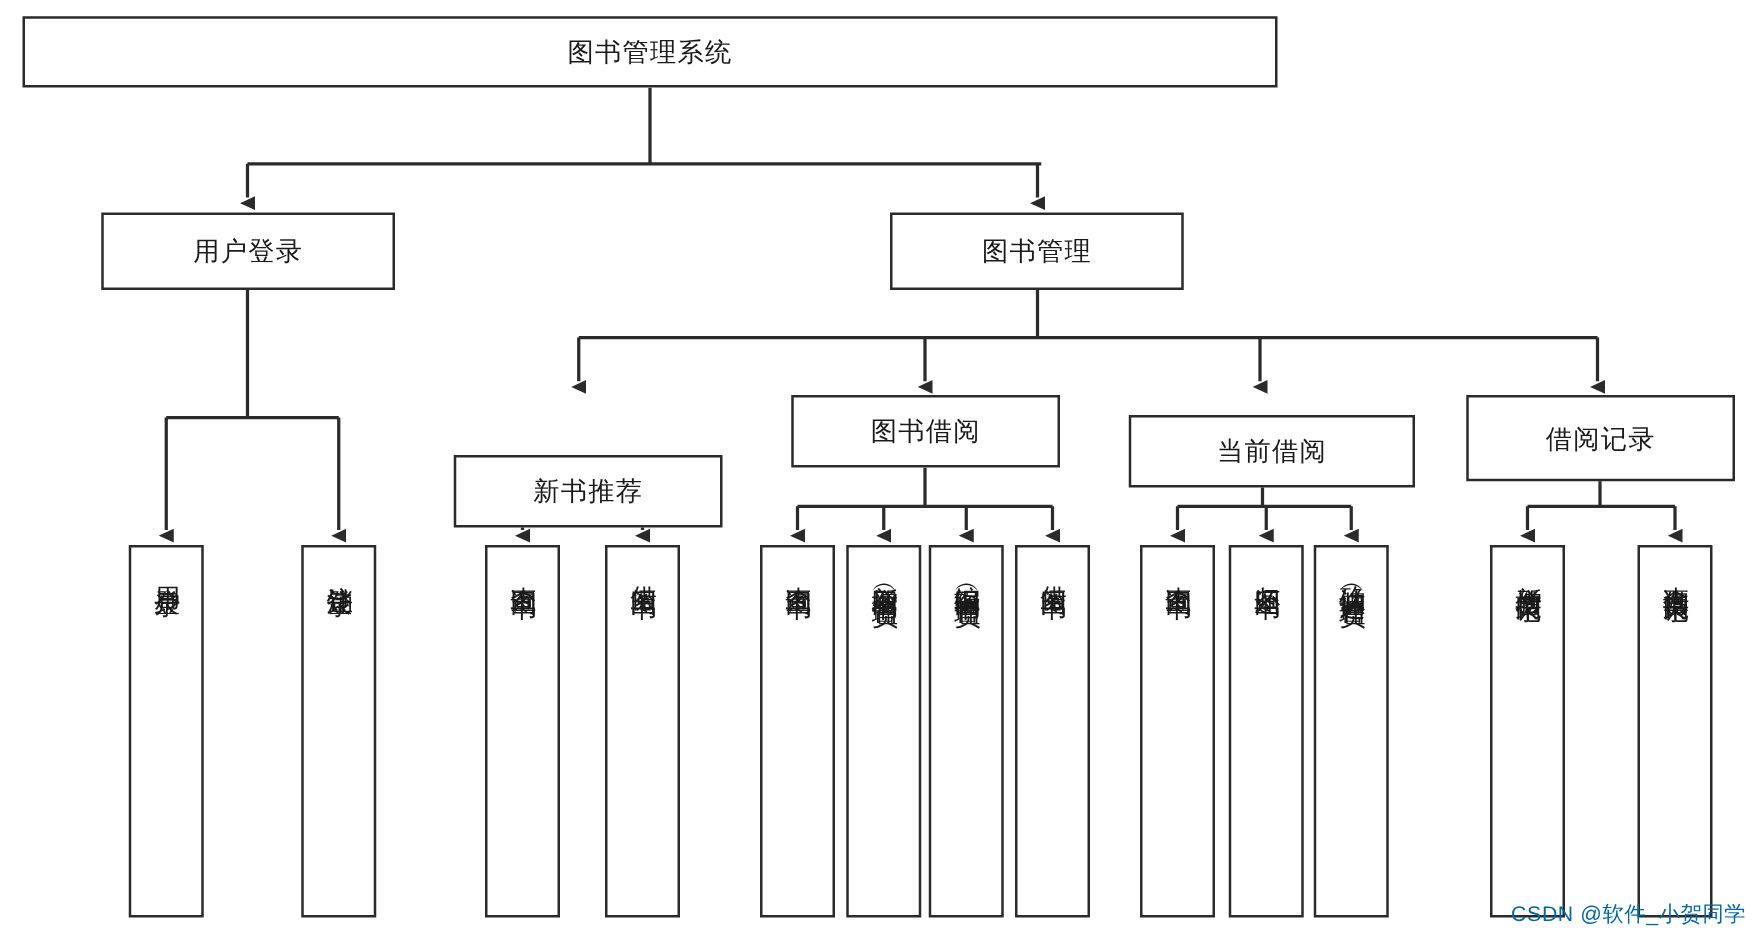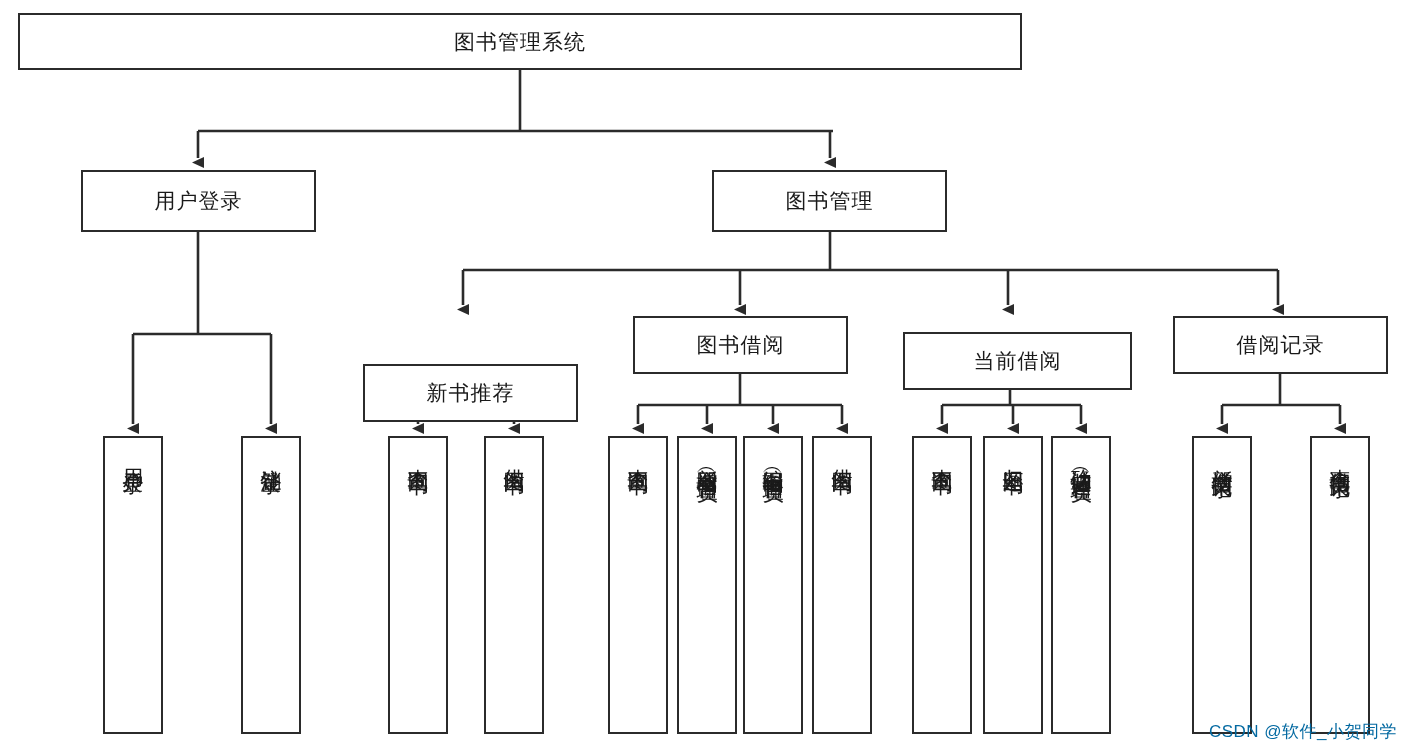--- a/index.html
+++ b/index.html
@@ -127,21 +127,21 @@
 
   <div class="node horiz" id="node-l2-0" style="left: 363px; top: 316px; width: 215px; height: 58px; margin-top: 48px;">
     <span class="label">新书推荐</span>
   </div>
   <div class="node horiz" id="node-l2-1" style="left: 633px; top: 316px; width: 215px; height: 58px;">
     <span class="label">图书借阅</span>
   </div>
   <div class="node horiz" id="node-l2-2" style="left: 903px; top: 316px; width: 229px; height: 58px; margin-top: 16px;">
     <span class="label">当前借阅</span>
   </div>
-  <div class="node horiz" id="node-l2-3" style="left: 1173px; top: 316px; width: 215px; height: 58px;">
+  <div class="node horiz" id="node-l2-3" style="left: 1173px; top: 316px; width: 215px; height: 69px;">
     <span class="label">借阅记录</span>
   </div>
 
   <div class="node vert" id="node-leaf-0" style="left: 103px; top: 436px; width: 60px; height: 298px;">
     <span class="label">用户登录</span>
   </div>
   <div class="node vert" id="node-leaf-1" style="left: 241px; top: 436px; width: 60px; height: 298px;">
     <span class="label">注销登录</span>
   </div>
   <div class="node vert" id="node-leaf-2" style="left: 388px; top: 436px; width: 60px; height: 298px;">

